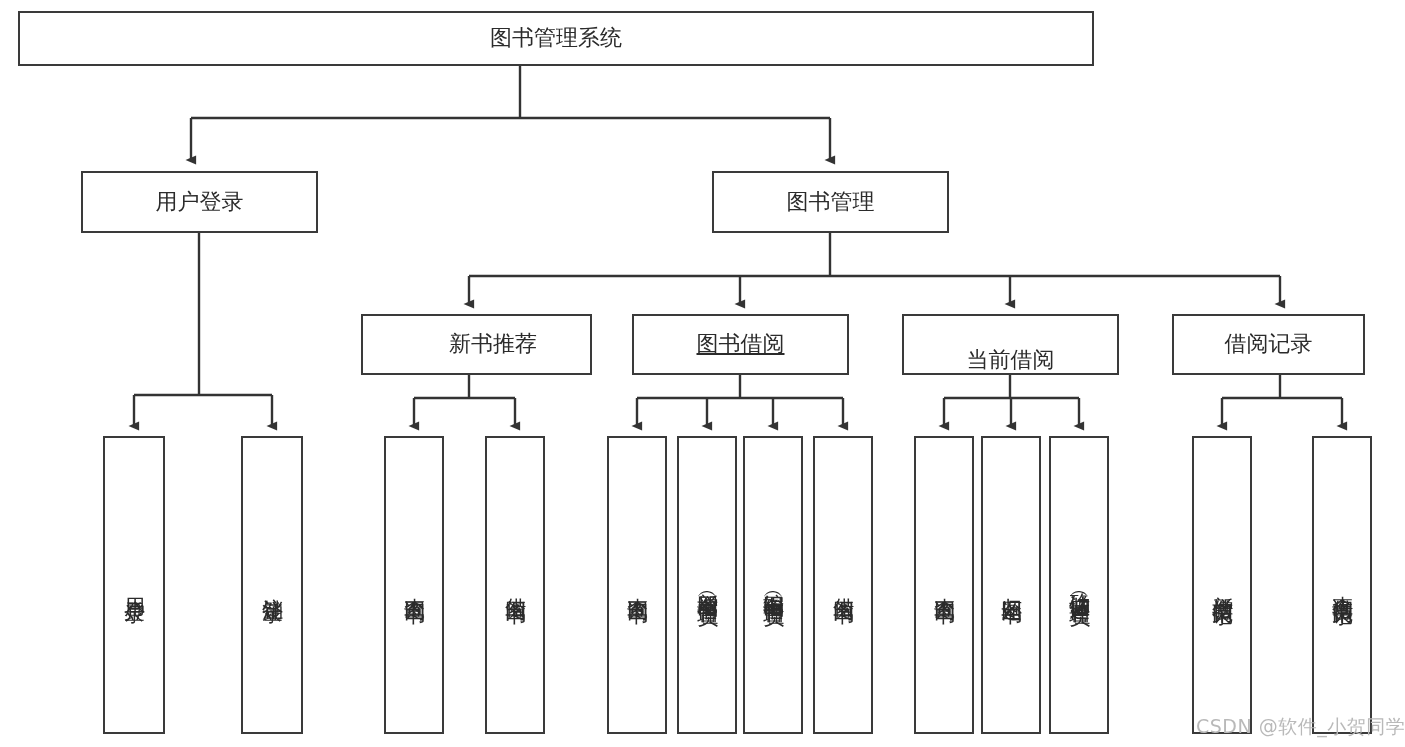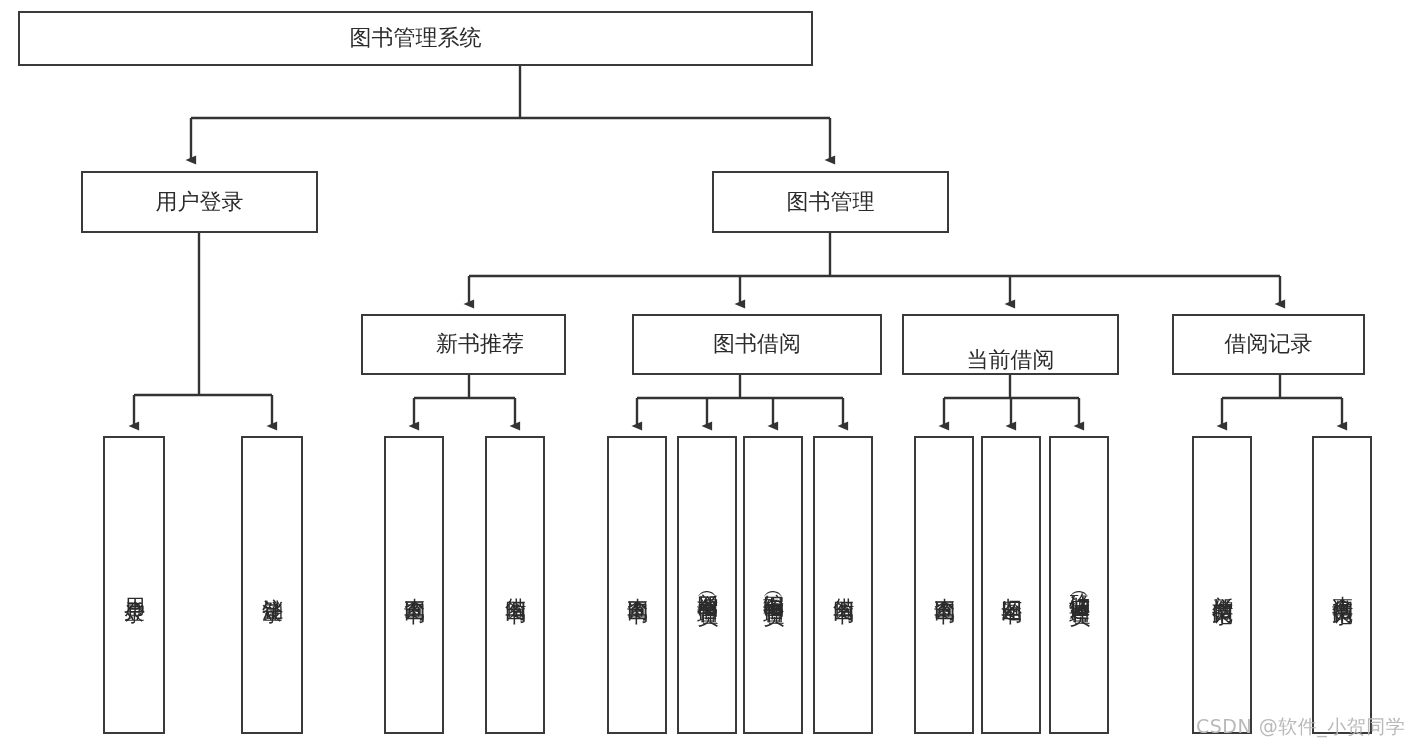--- a/index.html
+++ b/index.html
@@ -123,37 +123,37 @@
       <path d="M1011,398 L1011,426" marker-end="url(#arrow)"></path>
       <path d="M1079,398 L1079,426" marker-end="url(#arrow)"></path>
 
       <path d="M1280,375 L1280,398"></path>
       <path d="M1222,398 L1342,398"></path>
       <path d="M1222,398 L1222,426" marker-end="url(#arrow)"></path>
       <path d="M1342,398 L1342,426" marker-end="url(#arrow)"></path>
     </g>
   </svg>
 
-  <div class="node root horiz" style="left:18px; top:11px; width:795px; height:55px;">
+  <div class="node root horiz" style="left:18px; top:11px; width:1076px; height:55px;">
     <span class="node-label">图书管理系统</span>
   </div>
 
   <div class="node horiz" style="left:81px; top:171px; width:237px; height:62px;">
     <span class="node-label">用户登录</span>
   </div>
 
   <div class="node horiz" style="left:712px; top:171px; width:237px; height:62px;align-items:center;">
     <span class="node-label">图书管理</span>
   </div>
 
-  <div class="node horiz" style="left:361px; top:314px; width:205px; height:61px;padding-left:33px;">
+  <div class="node horiz" style="left:361px; top:314px; width:231px; height:61px;padding-left:33px;">
     <span class="node-label">新书推荐</span>
   </div>
 
-  <div class="node horiz" style="left:632px; top:314px; width:250px; height:61px;">
+  <div class="node horiz" style="left:632px; top:314px; width:217px; height:61px;text-decoration:underline;">
     <span class="node-label">图书借阅</span>
   </div>
 
   <div class="node horiz" style="left:902px; top:314px; width:217px; height:61px;align-items:flex-end;">
     <span class="node-label">当前借阅</span>
   </div>
 
   <div class="node horiz" style="left:1172px; top:314px; width:193px; height:61px;">
     <span class="node-label">借阅记录</span>
   </div>

